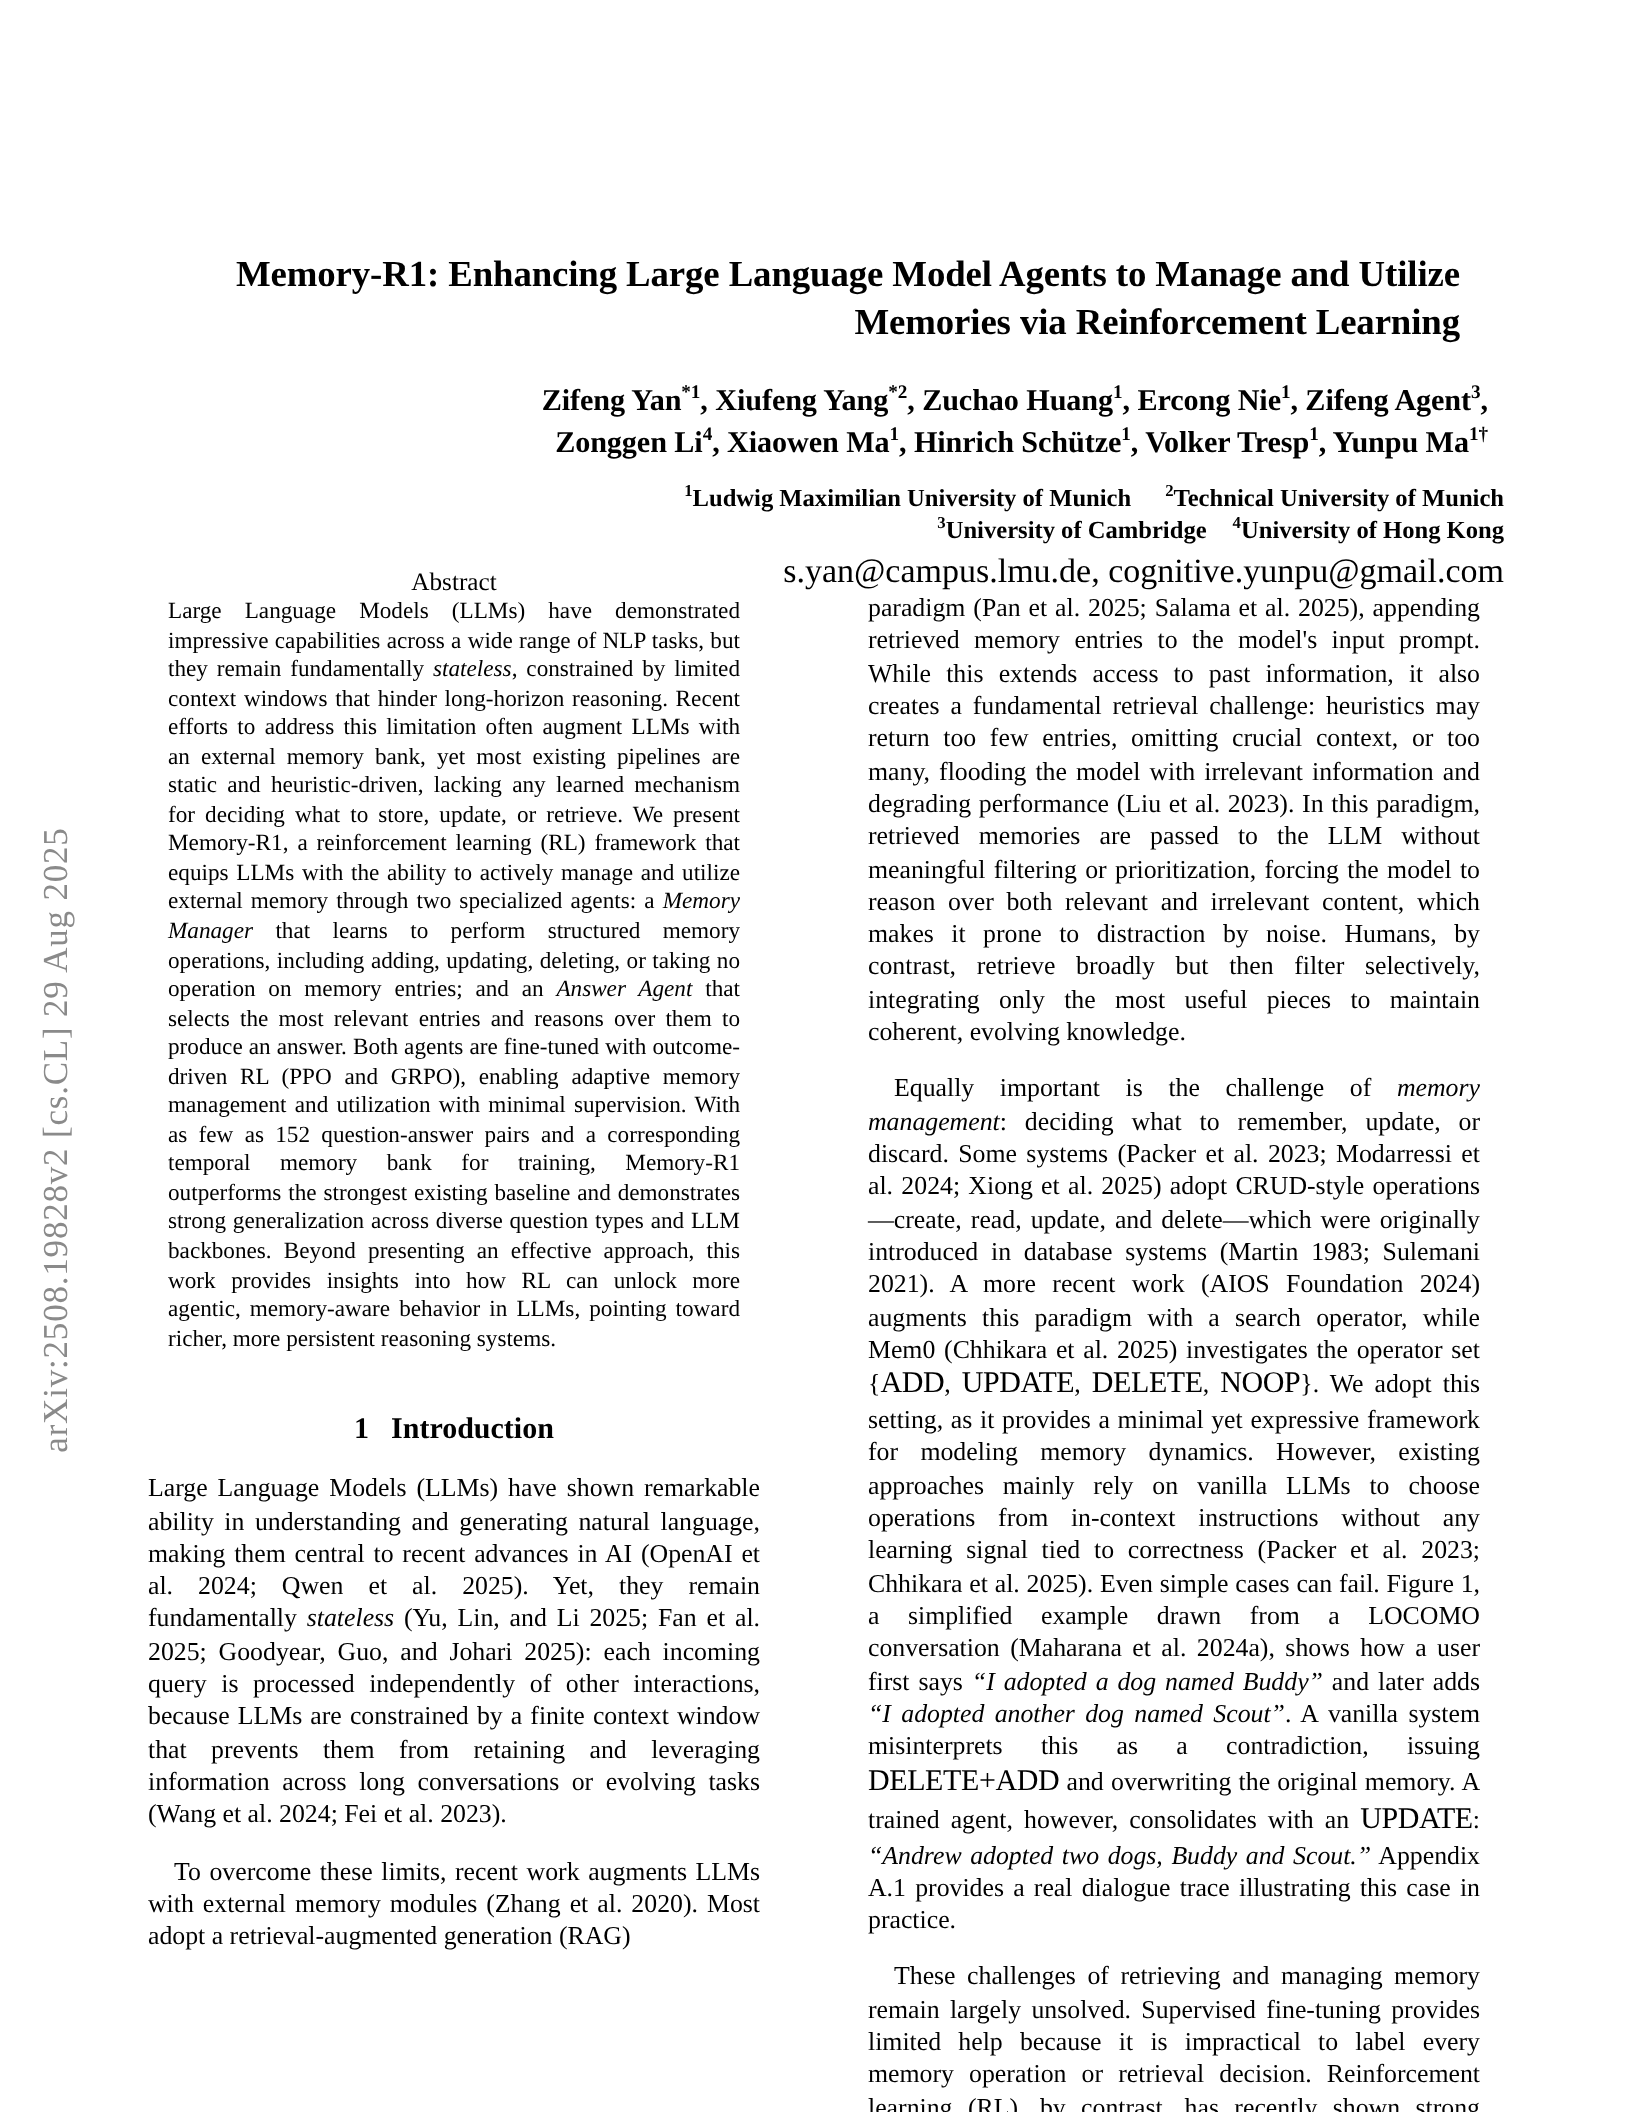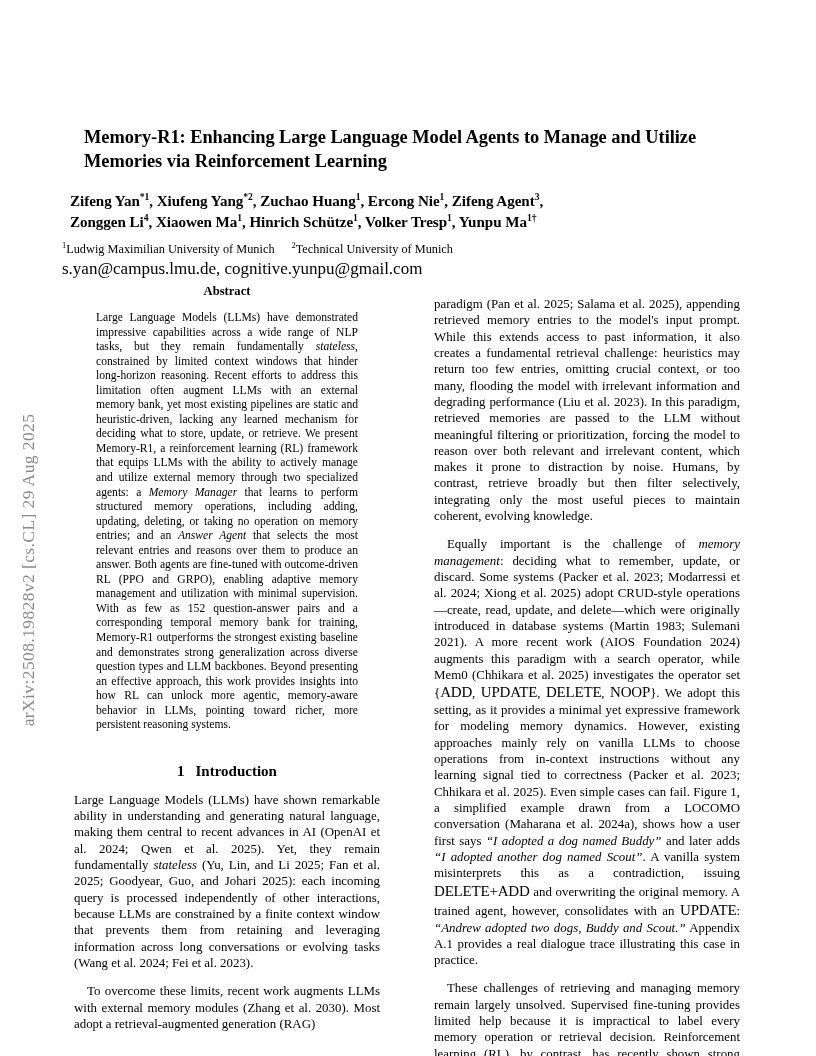--- a/index.html
+++ b/index.html
@@ -42,21 +42,21 @@
     position: absolute;
     left: 62px;
     top: 0px;
     width: 690px;
     height: 1056px;
   }
 
   
   #title-block {
     padding-top: 126px;
-    text-align: left;
+    text-align: right;
   }
   #paper-title {
     font-size: 18.4px;
     font-weight: bold;
     line-height: 1.30;
     letter-spacing: -0.05px;
     margin: 0 22px;
   }
   #author-list {
     margin-top: 17px;
@@ -68,21 +68,21 @@
   }
   #author-list sup {
     font-size: 9.6px;
     font-weight: bold;
     vertical-align: super;
     line-height: 0;
   }
   .affil-line {
     font-size: 12.3px;
     line-height: 1.34;
-    font-weight: normal;
+    font-weight: bold;
   }
   #affiliations {
     margin-top: 7px;
   }
   .affil-line sup {
     font-size: 8.4px;
     vertical-align: super;
     line-height: 0;
   }
   .affil-gap { display:inline-block; width: 17px; }
@@ -109,30 +109,30 @@
   #col-left  { left: 0px; }
   #col-right { left: 360px; }
 
   
   #abstract-wrap {
     padding: 0 22px;
   }
   #abstract-heading {
     text-align: center;
     font-size: 12.6px;
-    font-weight: bold;
+    font-weight: normal;
     margin: 0 0 0 0;
   }
   #abstract-body {
     font-size: 11.6px;
     line-height: 1.255;
     text-align: justify;
     text-justify: inter-word;
     hyphens: manual;
-    margin: 12px;
+    margin: 0;
   }
 
   
   .section-heading {
     text-align: center;
     font-size: 15px;
     font-weight: bold;
     margin: 30px 0 9px 0;
   }
   .section-heading .num { margin-right: 11px; }
@@ -174,38 +174,41 @@
       </div>
       <div>
         <span><span>Zonggen Li</span><sup>4</sup><span>, </span></span><span><span>Xiaowen Ma</span><sup>1</sup><span>, </span></span><span><span>Hinrich Schütze</span><sup>1</sup><span>, </span></span><span><span>Volker Tresp</span><sup>1</sup><span>, </span></span><span><span>Yunpu Ma</span><sup>1†</sup></span>
       </div>
     </div>
 
     <div id="affiliations">
       <div class="affil-line">
         <sup>1</sup><span>Ludwig Maximilian University of Munich</span><span class="affil-gap"></span><sup>2</sup><span>Technical University of Munich</span>
       </div>
+      <div class="affil-line">
+        <sup>3</sup><span>University of Cambridge</span><span class="affil-gap-sm"></span><sup>4</sup><span>University of Hong Kong</span>
+      </div>
       <div id="email-line">s.yan@campus.lmu.de, cognitive.yunpu@gmail.com</div>
     </div>
   </div>
 
   <div id="columns">
 
     <div class="column" id="col-left">
 
       <div id="abstract-wrap">
         <div id="abstract-heading">Abstract</div>
         <p id="abstract-body"><span>Large Language Models (LLMs) have demonstrated impressive capabilities across a wide range of NLP tasks, but they remain fundamentally </span><i>stateless</i><span>, constrained by limited context windows that hinder long-horizon reasoning. Recent efforts to address this limitation often augment LLMs with an external memory bank, yet most existing pipelines are static and heuristic-driven, lacking any learned mechanism for deciding what to store, update, or retrieve. We present Memory-R1, a reinforcement learning (RL) framework that equips LLMs with the ability to actively manage and utilize external memory through two specialized agents: a </span><i>Memory Manager</i><span> that learns to perform structured memory operations, including adding, updating, deleting, or taking no operation on memory entries; and an </span><i>Answer Agent</i><span> that selects the most relevant entries and reasons over them to produce an answer. Both agents are fine-tuned with outcome-driven RL (PPO and GRPO), enabling adaptive memory management and utilization with minimal supervision. With as few as 152 question-answer pairs and a corresponding temporal memory bank for training, Memory-R1 outperforms the strongest existing baseline and demonstrates strong generalization across diverse question types and LLM backbones. Beyond presenting an effective approach, this work provides insights into how RL can unlock more agentic, memory-aware behavior in LLMs, pointing toward richer, more persistent reasoning systems.</span></p>
       </div>
 
       <div class="section-heading"><span class="num">1</span><span>Introduction</span></div>
 
       <p class="body-par first-par"><span>Large Language Models (LLMs) have shown remarkable ability in understanding and generating natural language, making them central to recent advances in AI (OpenAI et al. 2024; Qwen et al. 2025). Yet, they remain fundamentally </span><i>stateless</i><span> (Yu, Lin, and Li 2025; Fan et al. 2025; Goodyear, Guo, and Johari 2025): each incoming query is processed independently of other interactions, because LLMs are constrained by a finite context window that prevents them from retaining and leveraging information across long conversations or evolving tasks (Wang et al. 2024; Fei et al. 2023).</span></p>
 
-      <p class="body-par">To overcome these limits, recent work augments LLMs with external memory modules (Zhang et al. 2030). Most adopt a retrieval-augmented generation (RAG)</p>
+      <p class="body-par">To overcome these limits, recent work augments LLMs with external memory modules (Zhang et al. 2020). Most adopt a retrieval-augmented generation (RAG)</p>
 
     </div>
 
     <div class="column" id="col-right">
 
       <p class="body-par first-par">paradigm (Pan et al. 2025; Salama et al. 2025), appending retrieved memory entries to the model's input prompt. While this extends access to past information, it also creates a fundamental retrieval challenge: heuristics may return too few entries, omitting crucial context, or too many, flooding the model with irrelevant information and degrading performance (Liu et al. 2023). In this paradigm, retrieved memories are passed to the LLM without meaningful filtering or prioritization, forcing the model to reason over both relevant and irrelevant content, which makes it prone to distraction by noise. Humans, by contrast, retrieve broadly but then filter selectively, integrating only the most useful pieces to maintain coherent, evolving knowledge.</p>
 
       <p class="body-par"><span>Equally important is the challenge of </span><i>memory management</i><span>: deciding what to remember, update, or discard. Some systems (Packer et al. 2023; Modarressi et al. 2024; Xiong et al. 2025) adopt CRUD-style operations—create, read, update, and delete—which were originally introduced in database systems (Martin 1983; Sulemani 2021). A more recent work (AIOS Foundation 2024) augments this paradigm with a search operator, while Mem0 (Chhikara et al. 2025) investigates the operator set {</span><span class="mono">ADD</span><span>, </span><span class="mono">UPDATE</span><span>, </span><span class="mono">DELETE</span><span>, </span><span class="mono">NOOP</span><span>}. We adopt this setting, as it provides a minimal yet expressive framework for modeling memory dynamics. However, existing approaches mainly rely on vanilla LLMs to choose operations from in-context instructions without any learning signal tied to correctness (Packer et al. 2023; Chhikara et al. 2025). Even simple cases can fail. Figure 1, a simplified example drawn from a LOCOMO conversation (Maharana et al. 2024a), shows how a user first says </span><i>“I adopted a dog named Buddy”</i><span> and later adds </span><i>“I adopted another dog named Scout”</i><span>. A vanilla system misinterprets this as a contradiction, issuing </span><span class="mono">DELETE+ADD</span><span> and overwriting the original memory. A trained agent, however, consolidates with an </span><span class="mono">UPDATE</span><span>: </span><i>“Andrew adopted two dogs, Buddy and Scout.”</i><span> Appendix A.1 provides a real dialogue trace illustrating this case in practice.</span></p>
 
       <p class="body-par">These challenges of retrieving and managing memory remain largely unsolved. Supervised fine-tuning provides limited help because it is impractical to label every memory operation or retrieval decision. Reinforcement learning (RL), by contrast, has recently shown strong potential for aligning LLM behavior with high-level objectives, includ-</p>

